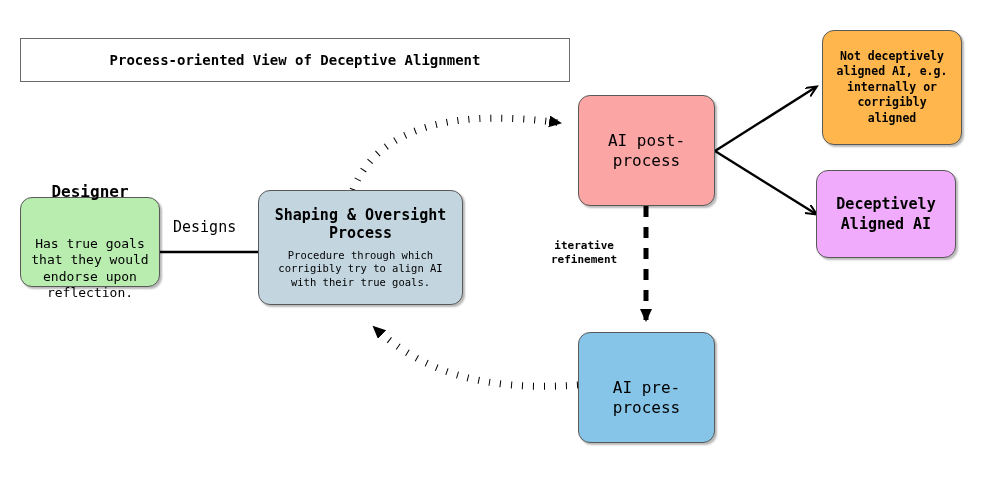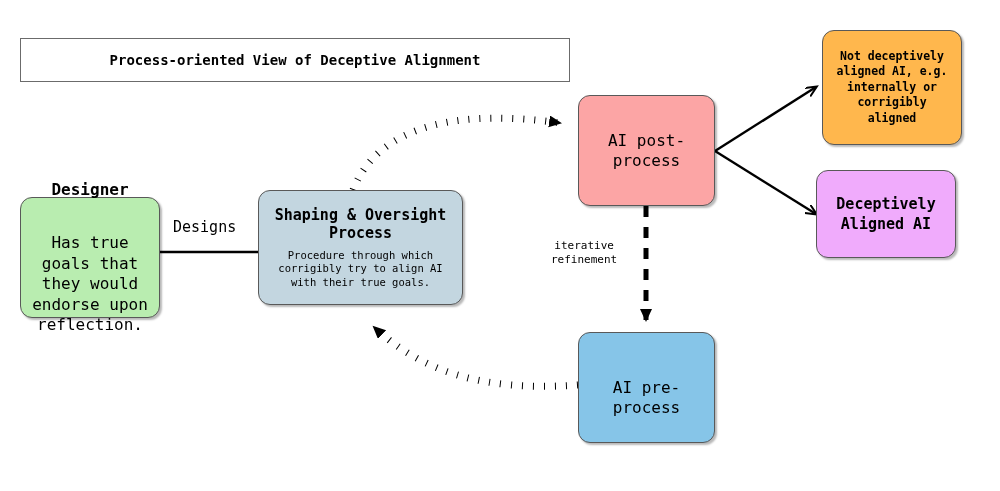--- a/index.html
+++ b/index.html
@@ -75,26 +75,26 @@
   }
   .node .node-desc {
     line-height: 1.28;
   }
 
   
   #node-designer {
     left: 20px;
     top: 197px;
     width: 140px;
-    height: 121px;
+    height: 90px;
     background: #b9edb0;
     gap: 29px;
   }
   #node-designer .node-title { font-size: 16px; margin-bottom: 5px; }
-  #node-designer .node-desc  { font-size: 16px; }
+  #node-designer .node-desc  { font-size: 13px; }
 
   
   #node-shaping {
     left: 258px;
     top: 190px;
     width: 205px;
     height: 115px;
     background: #c3d6e0;
   }
   #node-shaping .node-title { font-size: 15px; margin-bottom: 6px; }
@@ -161,20 +161,21 @@
     left: 170px;
     top: 217px;
     font-size: 15px;
     padding: 1px 3px;
   }
   #label-iterative {
     left: 549px;
     top: 238px;
     font-size: 11px;
     padding: 1px 2px;
+    font-weight: bold;
   }
 </style>
 </head>
 <body>
 
 <div id="diagram-root">
 
   <svg id="arrow-layer" viewBox="0 0 1000 491">
     <defs>
       <marker id="arrow-open" markerWidth="14" markerHeight="14" refX="10" refY="5" orient="auto" markerUnits="userSpaceOnUse">

